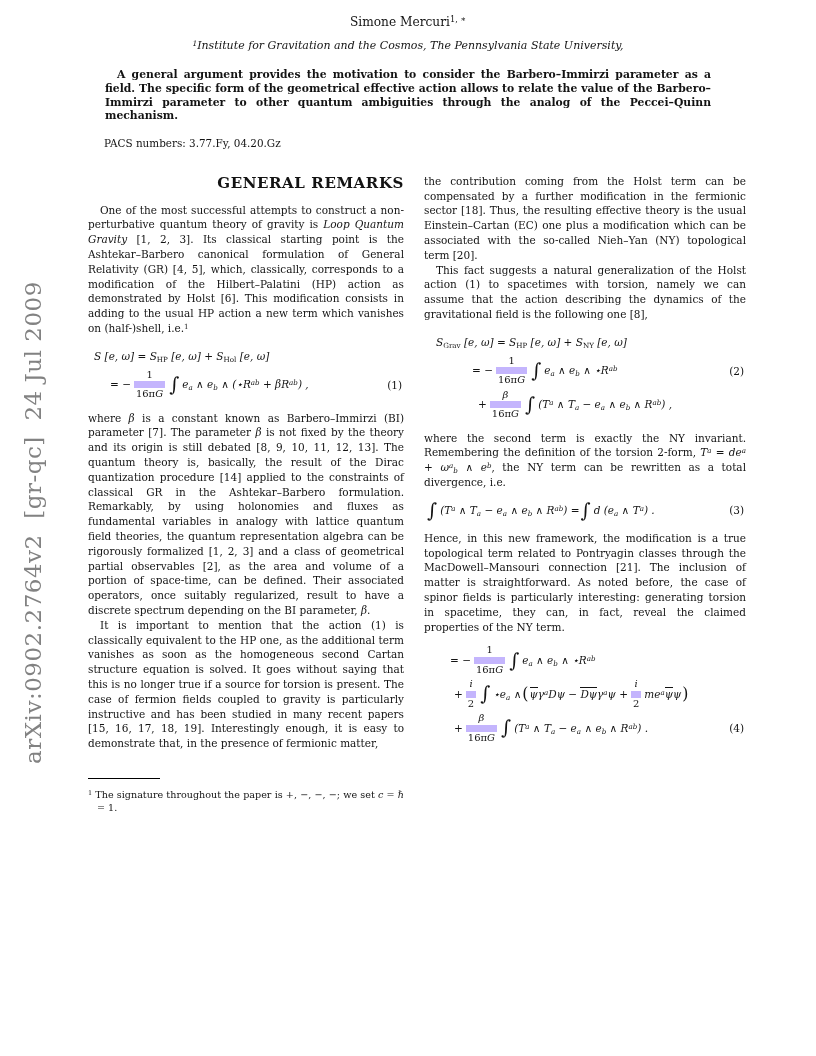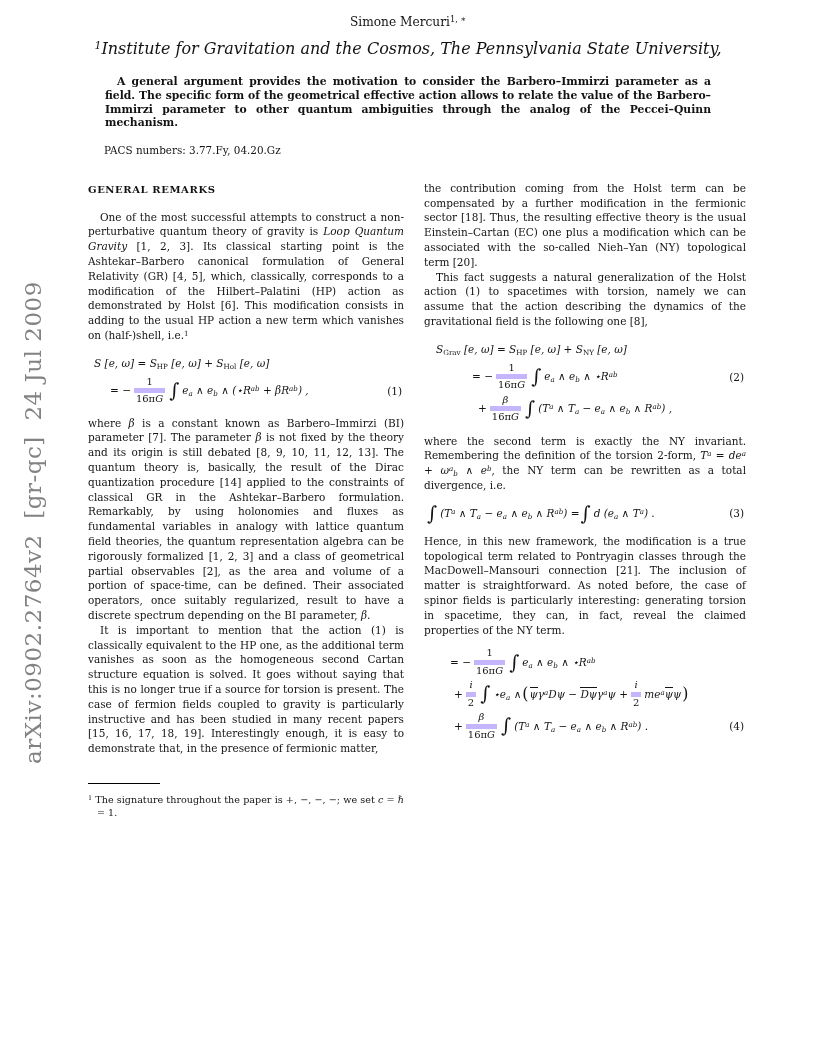--- a/index.html
+++ b/index.html
@@ -11,42 +11,42 @@
   
   .watermark{
     position:absolute;left:20px;top:248px;height:550px;
     writing-mode:vertical-rl;transform:rotate(180deg);
     font-size:23px;color:#828282;letter-spacing:.5px;white-space:pre;
     text-align:center;
   }
   
   .title{margin:58px 46px 0;text-align:center;font-weight:bold;font-size:16.2px;line-height:1.2;}
   .author{margin-top:15px;text-align:center;font-size:12.2px;}
-  .affil{margin-top:9px;text-align:center;font-style:italic;font-size:16px;line-height:1.4;}
+  .affil{margin-top:9px;text-align:center;font-style:italic;font-size:11px;line-height:1.4;}
   .abstract{margin:15px auto 0;width:606px;font-size:10.8px;line-height:1.26;text-align:justify;text-indent:12px;font-weight:bold;}
   .meta{margin:13px 0 0 104px;font-size:10.4px;line-height:1.35;}
   
   .columns{display:flex;margin:24px 0 0 88px;gap:20px;}
   .col{font-size:10.5px;line-height:14.8px;text-align:justify;}
   .col-left{width:316px;}
   .col-right{width:322px;}
-  .sec-head{text-align:left;font-weight:bold;font-size:10px;letter-spacing:.6px;margin:2px 0 12px;}
+  .sec-head{text-align:right;font-weight:bold;font-size:15px;letter-spacing:.6px;margin:2px 0 12px;}
   .body-p{margin:0;}
   .body-p.indent{text-indent:12px;}
   sup{font-size:.68em;vertical-align:.45em;line-height:0;}
   sub{font-size:.68em;vertical-align:-.3em;line-height:0;}
   
   .eq{margin:9px 0;position:relative;}
   .eq-line{display:flex;align-items:center;min-height:19px;font-style:italic;position:relative;padding:2px 0;}
   .eq-line .et{white-space:pre;}
   .rm{font-style:normal;margin-top:15px;}
   .eqnum{position:absolute;right:2px;top:50%;transform:translateY(-50%);font-style:normal;}
   .frac{display:inline-flex;flex-direction:column;align-items:center;margin:0 3px;font-style:normal;font-size:.95em;line-height:1.05;}
   .frac .fnum{display:block;padding:0 2px 1px;}
-  .frac .fden{display:block;border-top:5px solid #c4b5fd;padding:1px 2px 0;}
+  .frac .fden{display:block;border-top:7px solid #c4b5fd;padding:1px 2px 0;}
   .intg{font-style:normal;font-size:1.85em;line-height:.9;margin:0 3px 0 1px;font-family:"DejaVu Serif","DejaVu Sans",serif;}
   .bp{font-style:normal;font-size:1.5em;line-height:.9;margin:0 1px;}
   .ov{display:inline-block;border-top:1.1px solid #131313;padding-top:1px;line-height:1.05;}
   
   .footrule{width:72px;border:none;border-top:1px solid #000;margin:27px 0 10px;}
   .footnote{font-size:9.6px;line-height:1.32;text-align:justify;padding-left:9px;text-indent:-9px;}
 </style>
 </head>
 <body>
 

